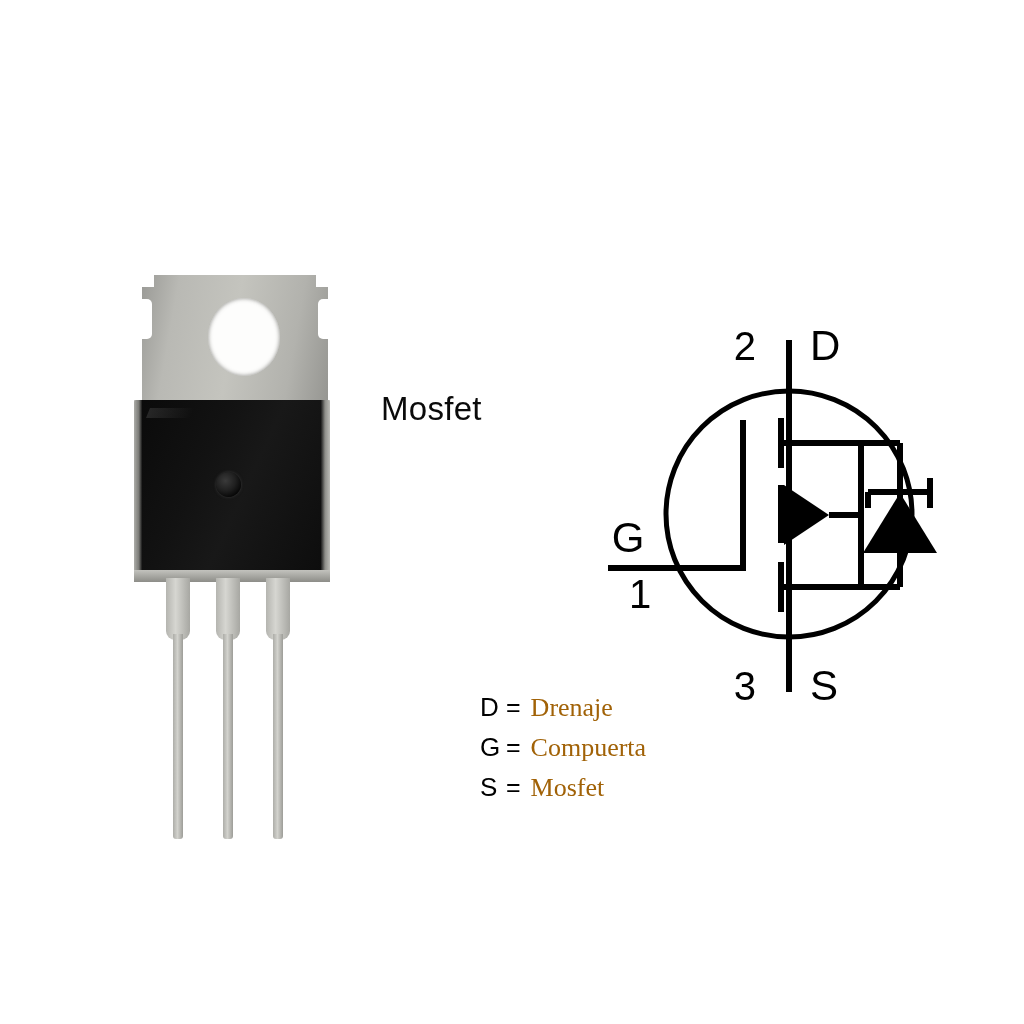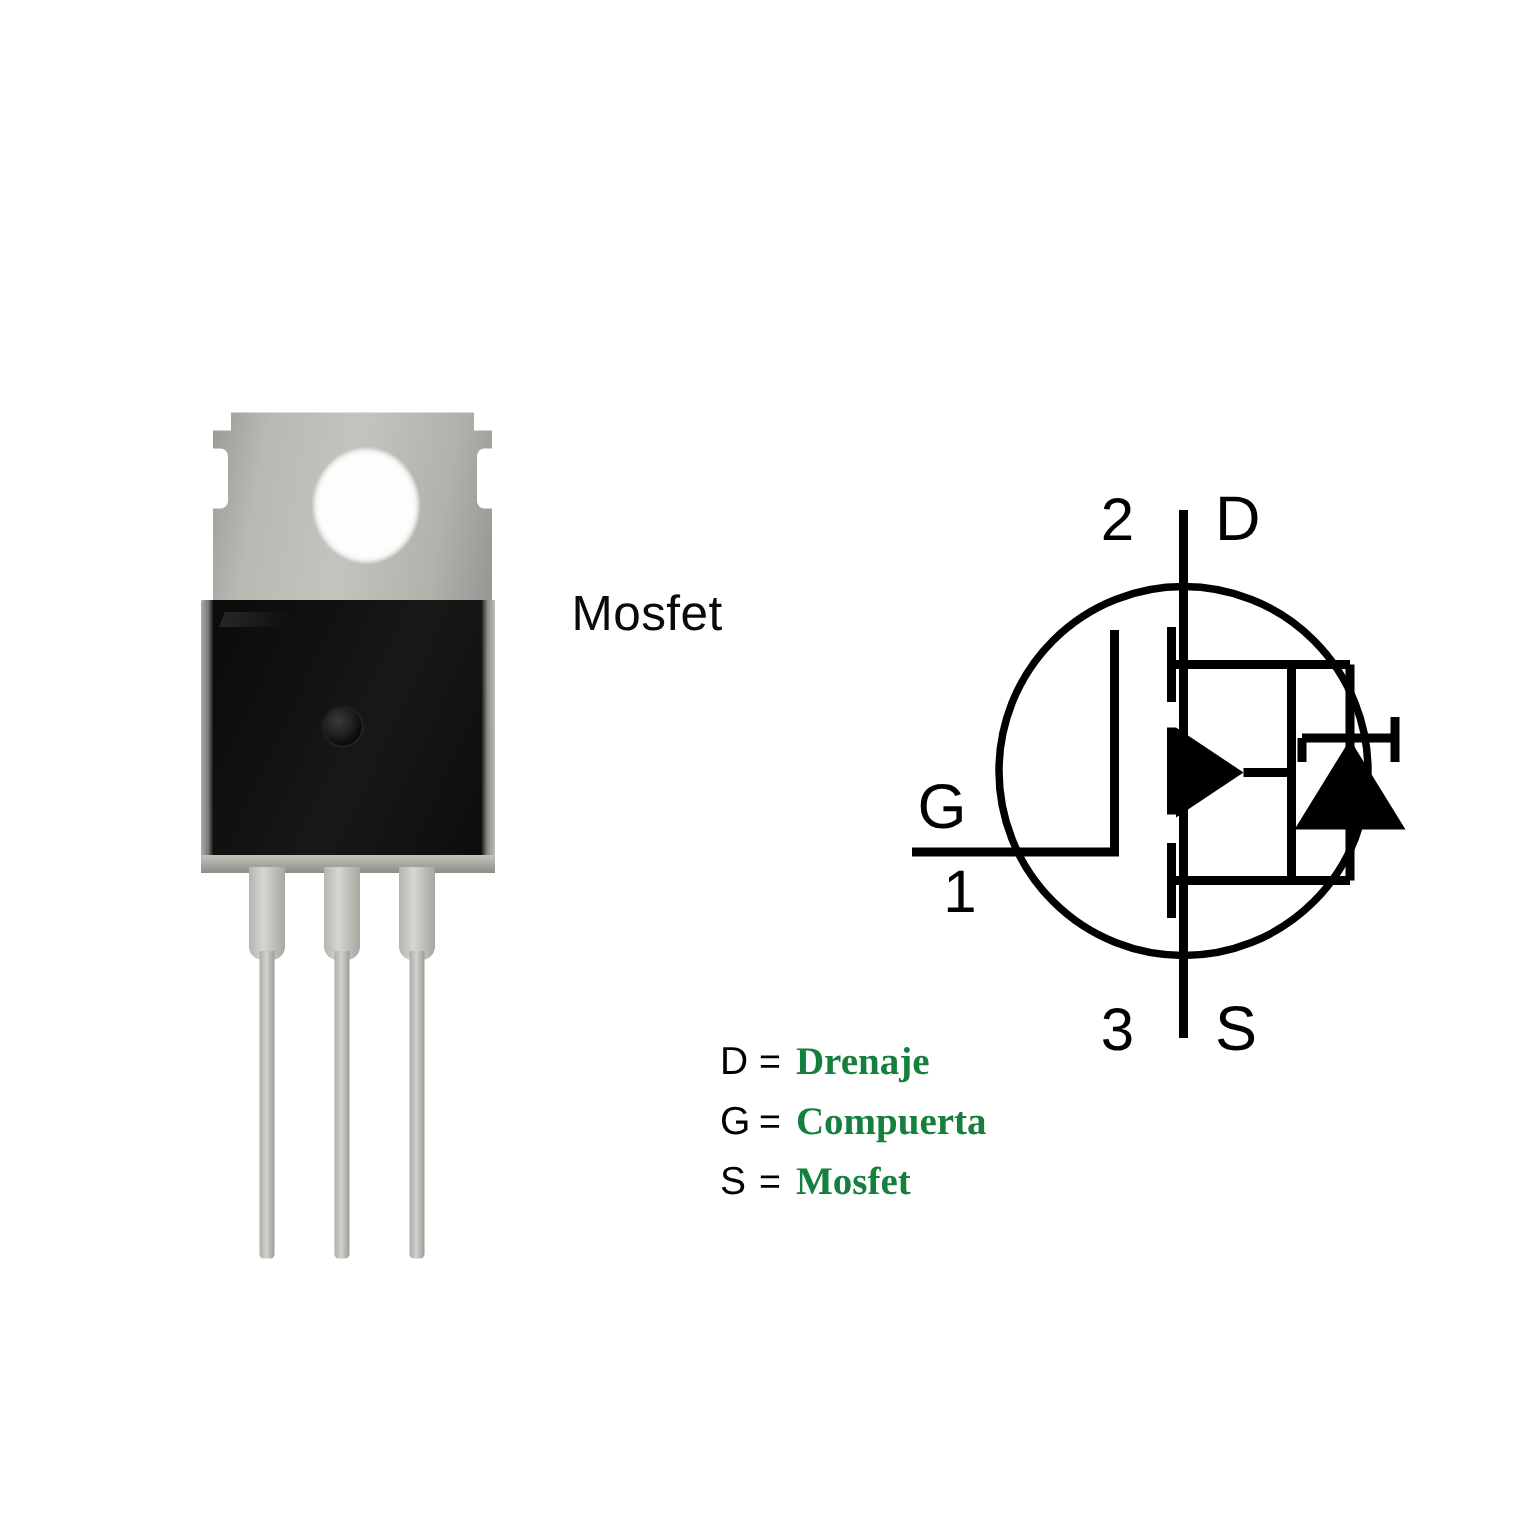--- a/index.html
+++ b/index.html
@@ -192,22 +192,22 @@
   }
   .legend-eq {
     font-family: "Liberation Sans", sans-serif;
     font-size: 25px;
     color: #000;
     margin: 0 10px 0 4px;
   }
   .legend-val {
     font-family: "Liberation Serif", serif;
     font-size: 26px;
-    font-weight: bold;
-    color: #15803d;
+    font-weight: normal;
+    color: #a16207;
     text-align: right;
   }
 </style>
 </head>
 <body>
 
 <div id="canvas">
 
   <div id="package-photo">
 

